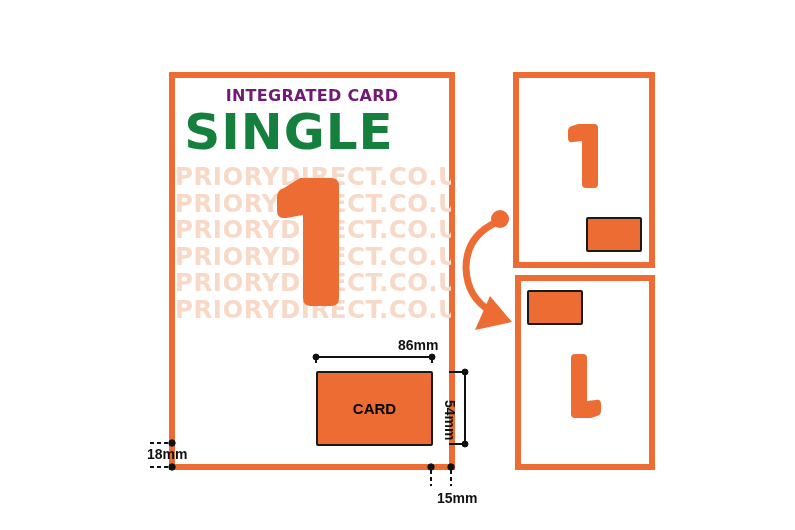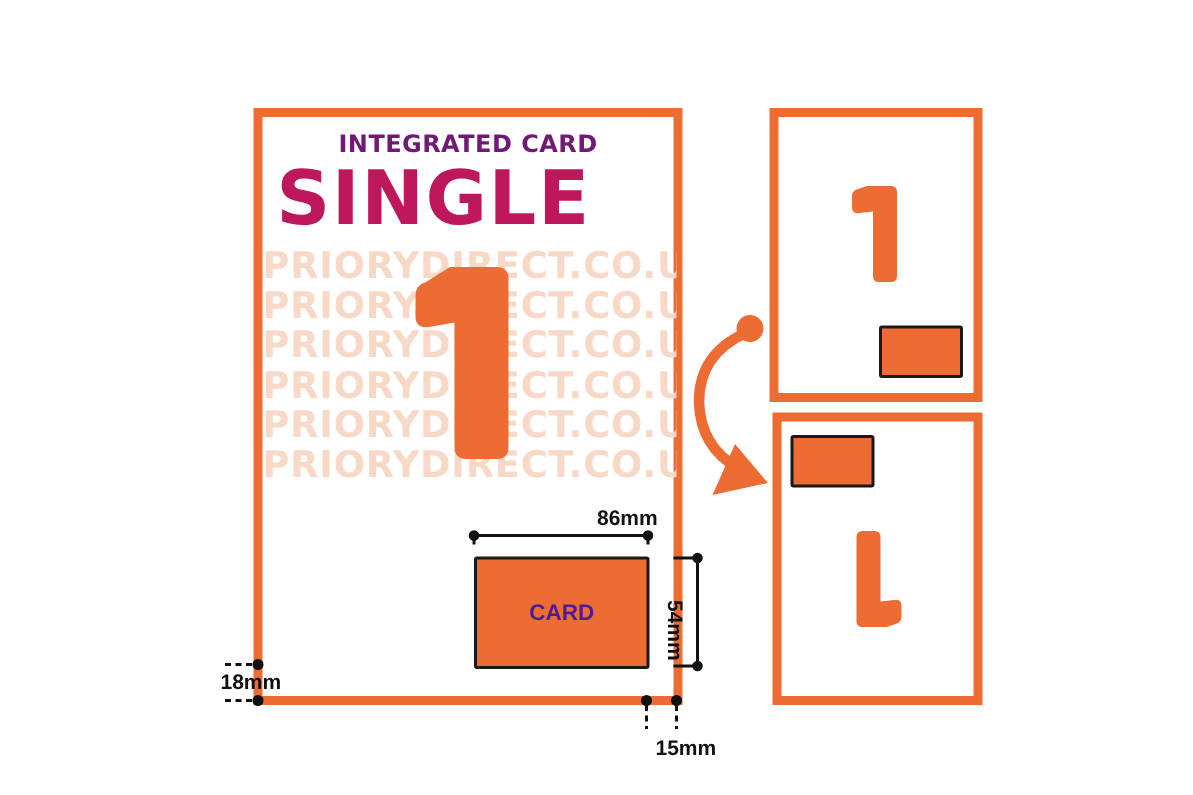--- a/index.html
+++ b/index.html
@@ -5,24 +5,24 @@
     html, body { margin: 0; padding: 0; background: #ffffff; }
     body { width: 795px; height: 530px; position: relative; overflow: hidden;
            font-family: "DejaVu Sans", "Liberation Sans", sans-serif; }
     .panel { position: absolute; box-sizing: border-box; border: 6px solid #ec6c33; background: #fff; }
     .watermark { position: absolute; left: 175px; top: 164px; width: 276px; height: 160px; overflow: hidden; }
     .wm-row { font-family: "DejaVu Sans", sans-serif; font-weight: bold; font-size: 24.5px;
               line-height: 26.5px; letter-spacing: 0.5px; white-space: nowrap; color: #f8d9c8; }
     .subtitle { position: absolute; left: 169px; width: 286px; top: 86px; text-align: center;
                 font-weight: bold; font-size: 16px; color: #701a75; letter-spacing: 0.3px; }
     .title { position: absolute; left: 169px; width: 240px; top: 104px; text-align: center;
-             font-weight: bold; font-size: 50px; line-height: 56px; color: #be185d; letter-spacing: 1px; }
+             font-weight: bold; font-size: 50px; line-height: 56px; color: #15803d; letter-spacing: 1px; }
     .card { position: absolute; box-sizing: border-box; background: #ec6c33; border: 2px solid #1a1a1a; border-radius: 2px;
             display: flex; align-items: center; justify-content: center; }
-    .card-label { color: #4c1d95; font-weight: bold; font-size: 15px; font-family: "Liberation Sans", sans-serif; text-align: right; }
+    .card-label { color: #000000; font-weight: bold; font-size: 15px; font-family: "Liberation Sans", sans-serif; text-align: right; }
     .dim-label { position: absolute; font-weight: bold; font-size: 14px; color: #111;
                  font-family: "Liberation Sans", sans-serif; white-space: nowrap; }
     svg { position: absolute; left: 0; top: 0; }
   </style>
 </head>
 <body>
 
 <div class="panel" style="left:169px; top:72px; width:286px; height:398px;"></div>
 
 <div class="watermark">

